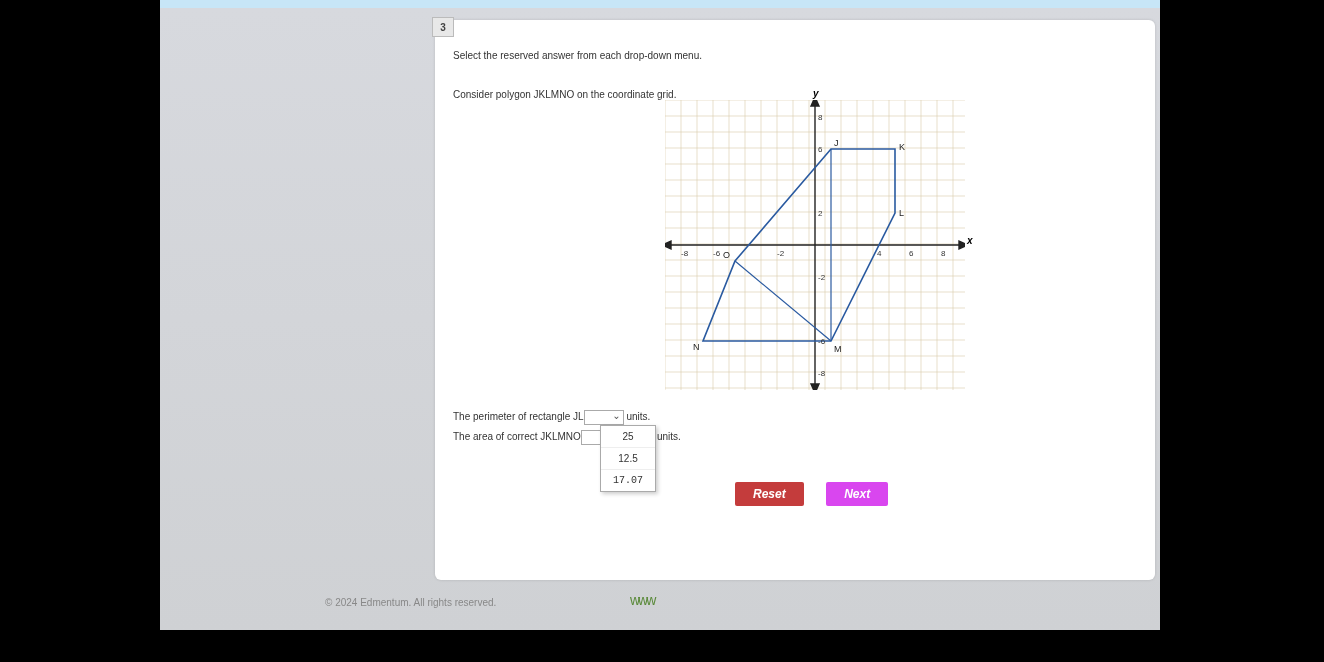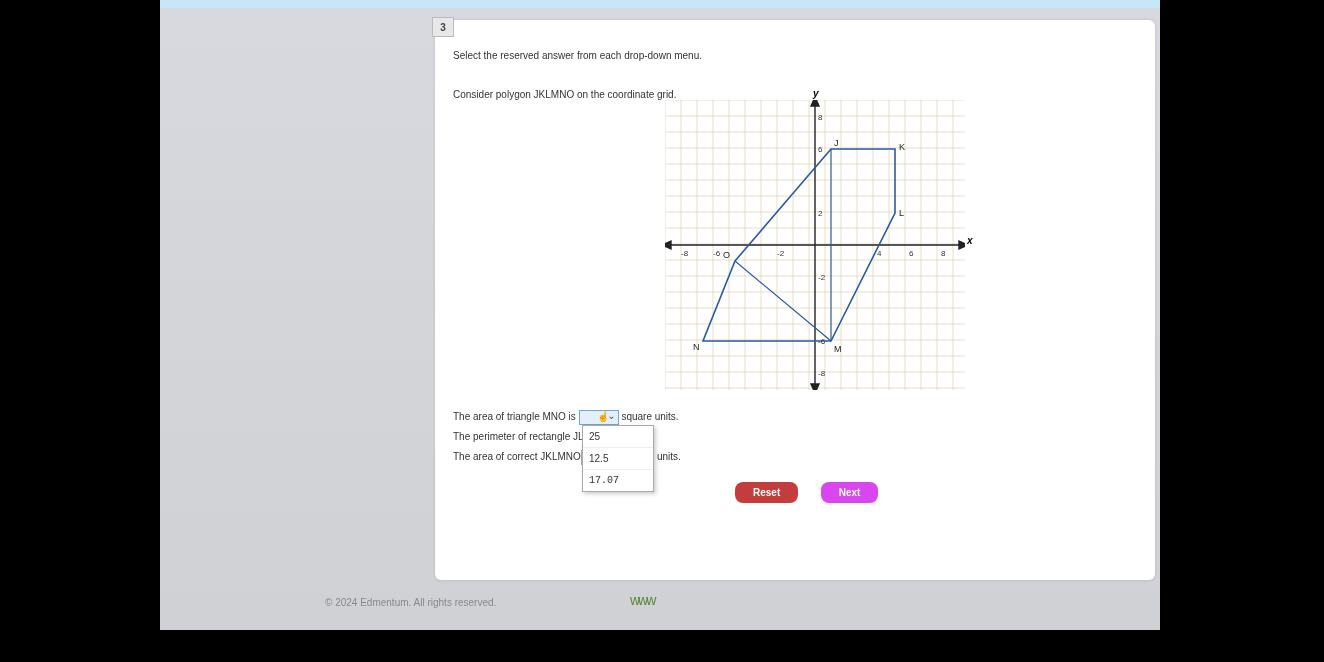--- a/index.html
+++ b/index.html
@@ -103,49 +103,51 @@
   }
   .cursor-icon {
     position: absolute;
     left: 18px;
     top: -1px;
     font-size: 10px;
     color: #333;
   }
   .dropdown-list {
     position: absolute;
-    left: 147px;
+    left: 165px;
     top: 405px;
-    width: 72px;
+    width: 56px;
     background: #fff;
     border: 1px solid #aaa;
     box-shadow: 2px 2px 4px rgba(0,0,0,.2);
     z-index: 5;
+    text-align: center;
   }
   .dropdown-list div {
     padding: 5px 6px;
     font-size: 10px;
     color: #333;
     border-bottom: 1px solid #eee;
   }
   .dropdown-list div:last-child { border-bottom: none; font-family: Liberation Mono, monospace; }
   .btn-row {
     position: absolute;
     left: 300px;
     top: 462px;
   }
   .btn {
     display: inline-block;
     padding: 5px 18px;
-    border-radius: 8px;
-    font-size: 10px;
+    border-radius: 2px;
+    font-size: 12px;
     font-weight: bold;
     color: #fff;
     margin-right: 18px;
     cursor: pointer;
+    font-style: italic;
   }
   .btn-reset { background: #c43c3c; }
   .btn-next { background: #d946ef; }
   .footer {
     position: absolute;
     left: 165px;
     bottom: 22px;
     font-size: 10px;
     color: #888;
   }
@@ -255,23 +257,20 @@
           <text x="16" y="156">-8</text>
           <text x="212" y="156">4</text>
           <text x="244" y="156">6</text>
           <text x="276" y="156">8</text>
         </g>
       </svg>
     </div>
 
     <div class="ans">
       <div class="ans-row">
-        <span>The area of triangle MNO is </span><span class="dd active"><span class="cursor-icon">☝</span></span><span> square units.</span>
-      </div>
-      <div class="ans-row">
         <span>The perimeter of rectangle JL</span><span class="dd"></span><span> units.</span>
       </div>
       <div class="ans-row">
         <span>The area of correct JKLMNO</span><span class="dd"></span><span> square units.</span>
       </div>
     </div>
 
     <div class="dropdown-list">
       <div>25</div>
       <div>12.5</div>

